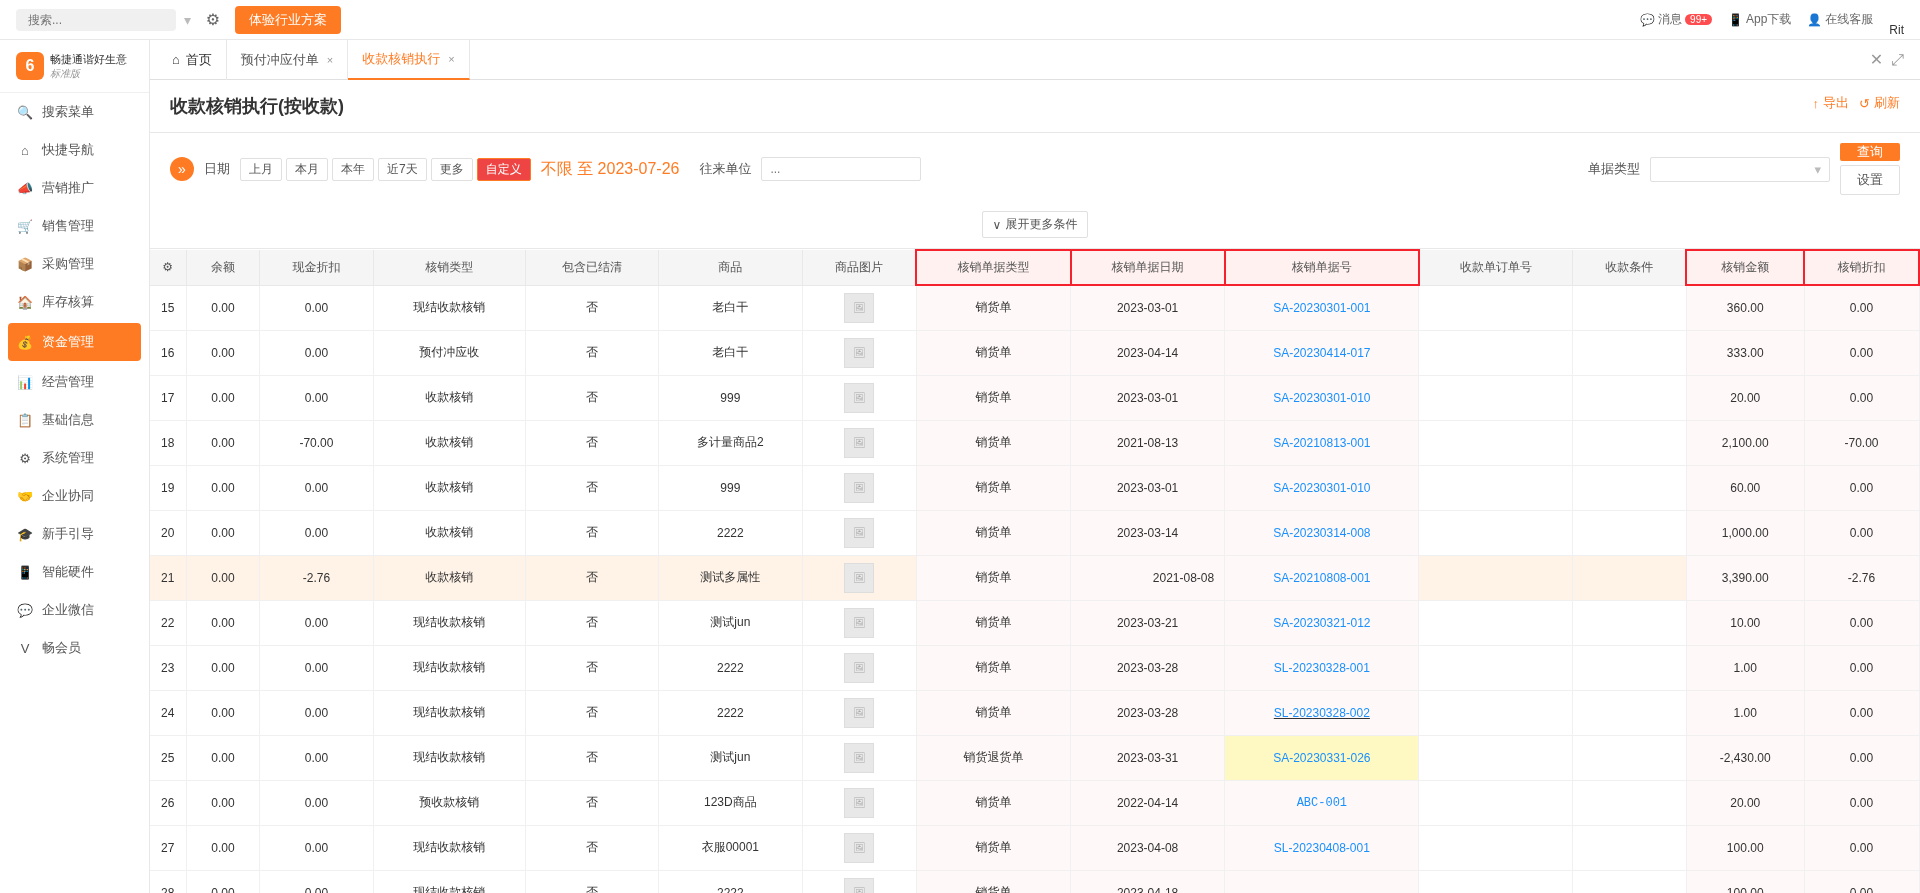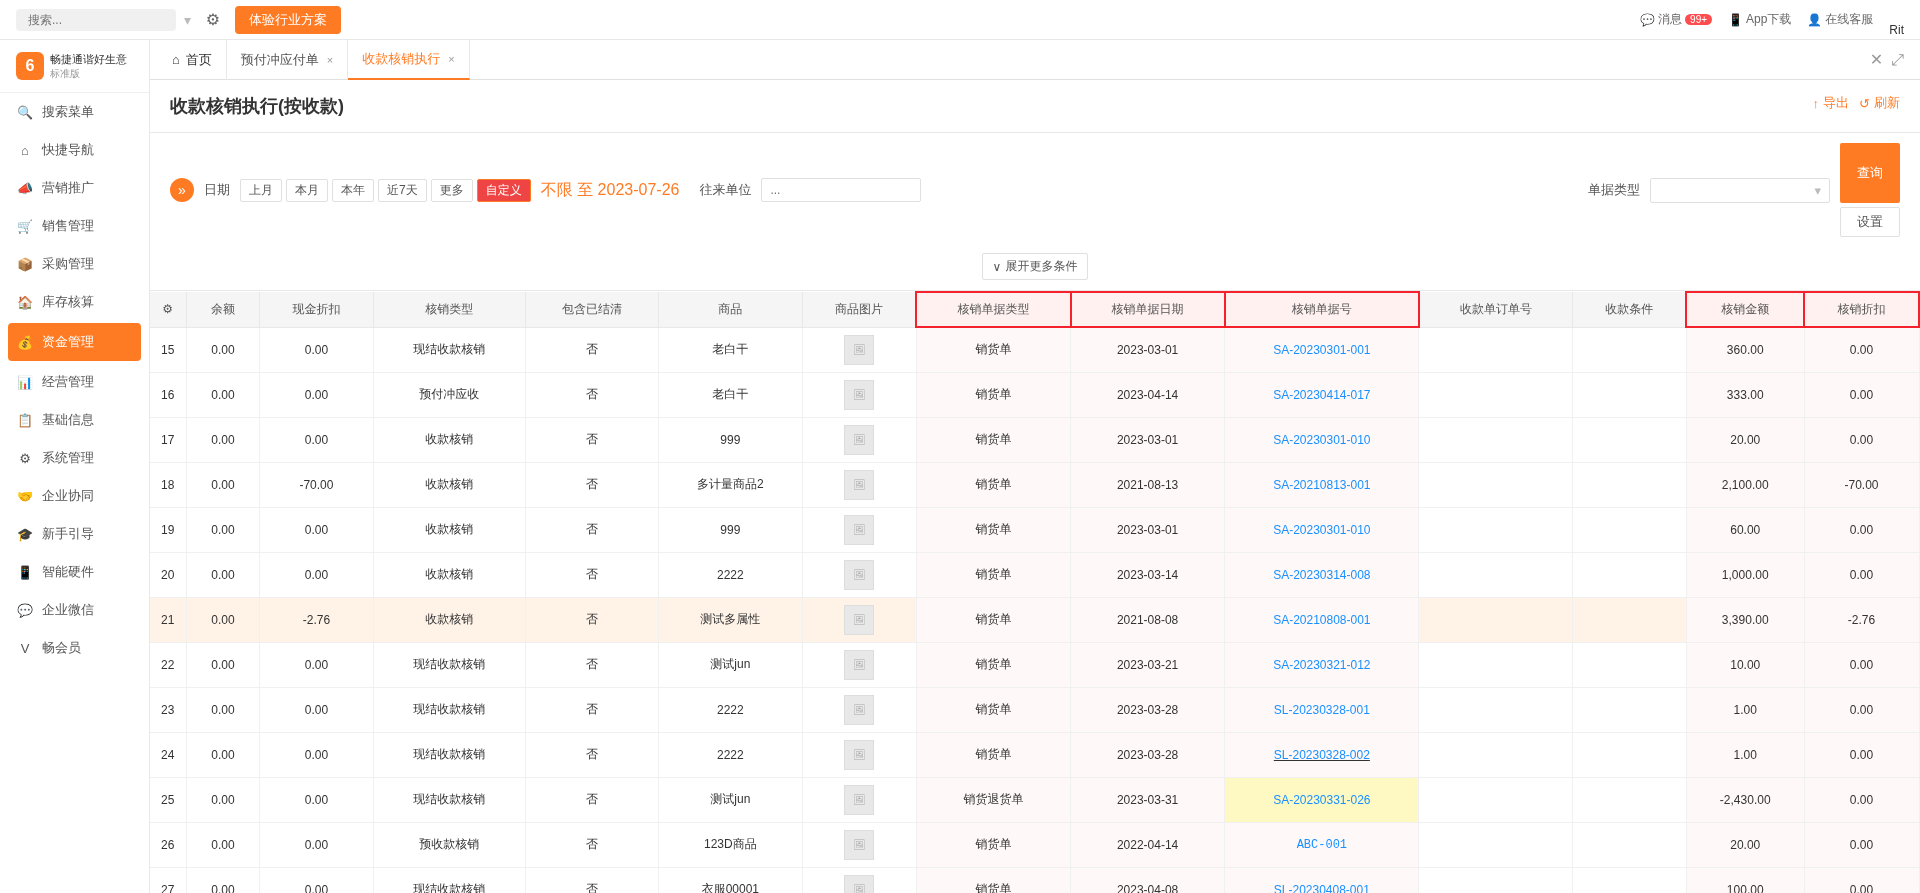--- a/index.html
+++ b/index.html
@@ -56,21 +56,21 @@
     .filter-bar { background: #fff; padding: 10px 20px; border-bottom: 1px solid #e8e8e8; display: flex; align-items: center; gap: 12px; flex-wrap: wrap; }
     .filter-row { display: flex; align-items: center; gap: 10px; width: 100%; }
     .expand-btn { width: 24px; height: 24px; background: #ff7b23; color: #fff; border: none; border-radius: 50%; cursor: pointer; font-size: 14px; display: flex; align-items: center; justify-content: center; }
     .filter-label { font-size: 13px; color: #555; }
     .filter-date-tags { display: flex; gap: 4px; }
     .date-tag { padding: 2px 8px; font-size: 12px; border: 1px solid #e0e0e0; border-radius: 2px; cursor: pointer; color: #555; }
     .date-tag.custom { background: #ef4444; color: #fff; border-color: #ff7b23; text-align: right; }
     .filter-date-range { font-size: 12px; color: #ff7b23; }
     .filter-separator { color: #e0e0e0; }
     .filter-input { border: 1px solid #e0e0e0; border-radius: 2px; padding: 4px 8px; font-size: 12px; width: 160px; color: #999; }
-    .search-btn { background: #ff7b23; color: #fff; border: none; border-radius: 2px; padding: 21px 16px; font-size: 13px; cursor: pointer; }
+    .search-btn { background: #ff7b23; color: #fff; border: none; border-radius: 2px; padding: 0 16px; font-size: 13px; cursor: pointer; }
     .setting-btn { background: #fff; color: #555; border: 1px solid #e0e0e0; border-radius: 2px; padding: 5px 16px; font-size: 13px; cursor: pointer; }
     .expand-more-btn { display: flex; align-items: center; gap: 4px; color: #555; font-size: 12px; cursor: pointer; border: none; background: none; padding: 4px 10px; border: 1px solid #e0e0e0; border-radius: 2px; margin: 0 auto; }
 
     
     .table-area { flex: 1; overflow: auto; padding: 0; background: #fff; margin: 0; }
     .data-table { width: 100%; border-collapse: collapse; font-size: 12px; }
     .data-table th { background: #f5f5f5; padding: 8px 10px; text-align: center; border-bottom: 1px solid #e8e8e8; border-right: 1px solid #e8e8e8; font-weight: 500; color: #555; white-space: nowrap; position: sticky; top: 0; z-index: 1; }
     .data-table td { padding: 7px 10px; text-align: center; border-bottom: 1px solid #f0f0f0; border-right: 1px solid #f0f0f0; white-space: nowrap; color: #333; }
     .data-table tr.highlighted td { background: #fff3e8; }
     .data-table a { color: #1890ff; text-decoration: none; }
@@ -112,21 +112,21 @@
   </div>
 </div>
 
 <div class="layout">
 
   <div class="sidebar">
     <div class="sidebar-logo">
       <div class="sidebar-logo-icon">6</div>
       <div class="sidebar-logo-text">
         <div>畅捷通谐好生意</div>
-        <div style="font-size:10px;color:#999;">标准版</div>
+        <div style="font-size:10px;color:#999;font-style:italic;">标准版</div>
       </div>
     </div>
     <div id="sidebar-items-container">
         <div class="sidebar-item">
           <span class="sidebar-icon">🔍</span>
           <span>搜索菜单</span>
         </div>
         <div class="sidebar-item">
           <span class="sidebar-icon">⌂</span>
           <span>快捷导航</span>
@@ -378,21 +378,21 @@
     </tr>
             <tr class="highlighted">
       <td>21</td>
       <td>0.00</td>
       <td class="red-text">-2.76</td>
       <td>收款核销</td>
       <td>否</td>
       <td>测试多属性</td>
       <td><div class="img-placeholder">🖼</div></td>
       <td style="background:#fff8f8;">销货单</td>
-      <td style="background:#fff8f8;">2021-08-08</td>
+      <td style="background:#fff8f8;text-align:right;">2021-08-08</td>
       <td style="background:#fff8f8;"><a href="#">SA-20210808-001</a></td>
       <td></td>
       <td></td>
       <td class="" style="background:#fff8f8;">3,390.00</td>
       <td class="red-text" style="background:#fff8f8;">-2.76</td>
     </tr>
             <tr>
       <td>22</td>
       <td>0.00</td>
       <td class="">0.00</td>

